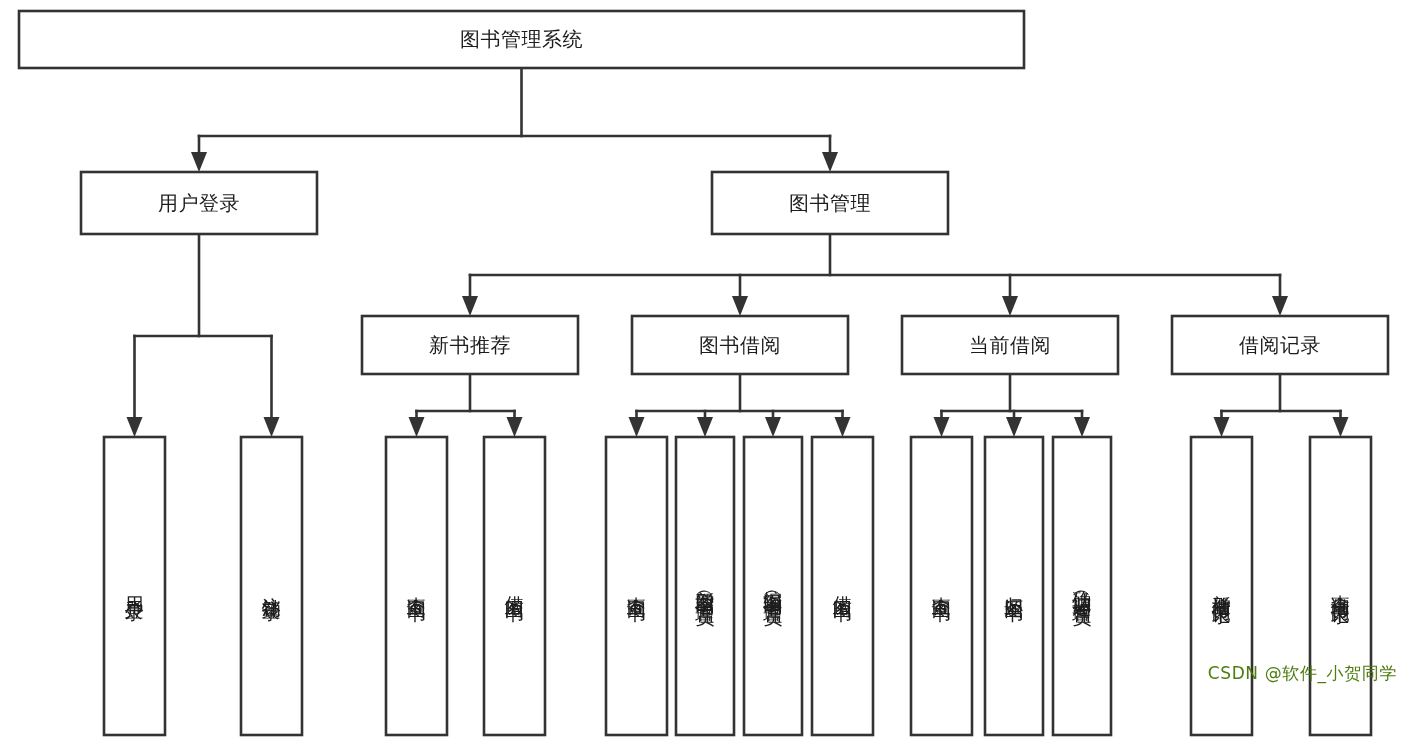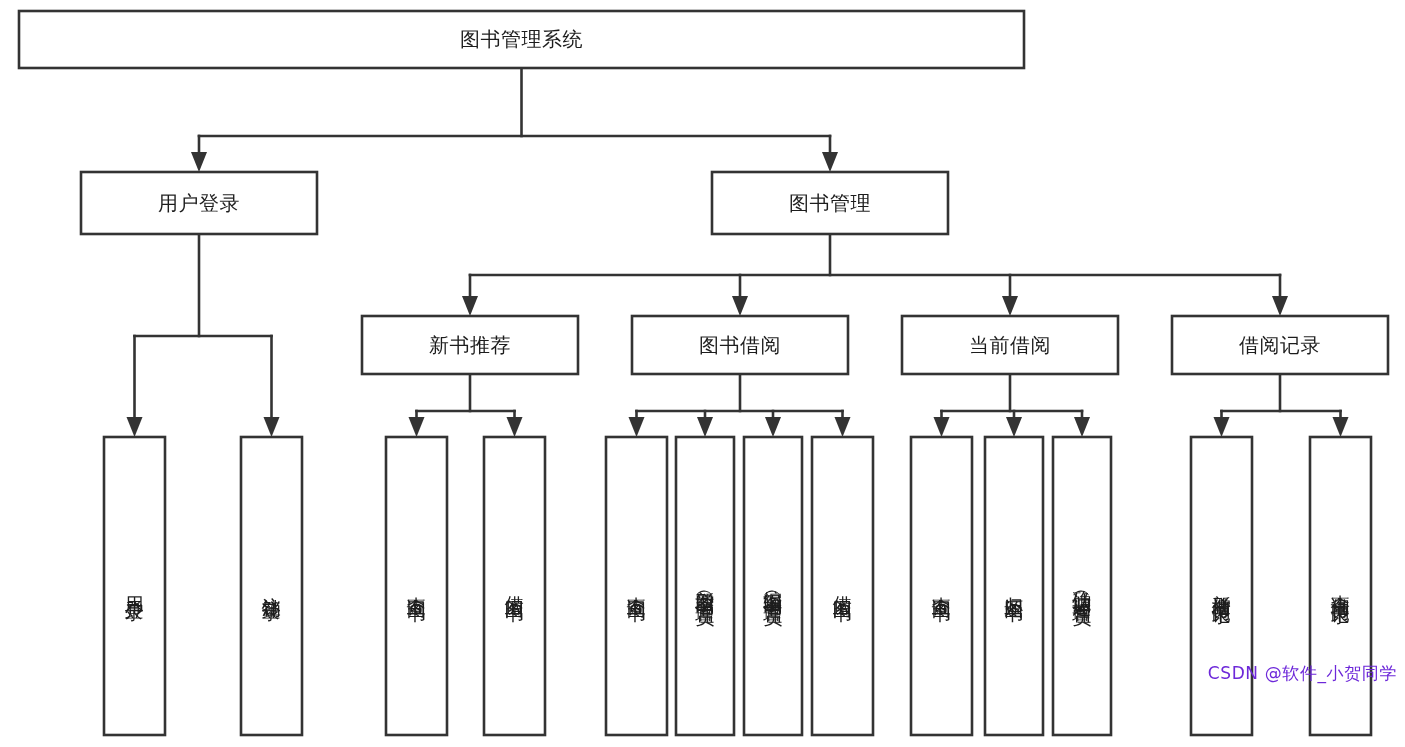--- a/index.html
+++ b/index.html
@@ -68,21 +68,21 @@
     letter-spacing: 2.5px;
     white-space: nowrap;
     text-align: left;
   }
   .watermark {
     position: absolute;
     right: 8px;
     bottom: 3px;
     font-family: "DejaVu Sans", "Liberation Sans", sans-serif;
     font-size: 17px;
-    color: #6d28d9;
+    color: #4d7c0f;
     letter-spacing: 0.6px;
     user-select: none;
   }
 </style>
 </head>
 <body>
 
 <div id="diagram-root">
 
   <svg id="tree-svg" viewBox="0 0 1405 747" xmlns="http://www.w3.org/2000/svg">

